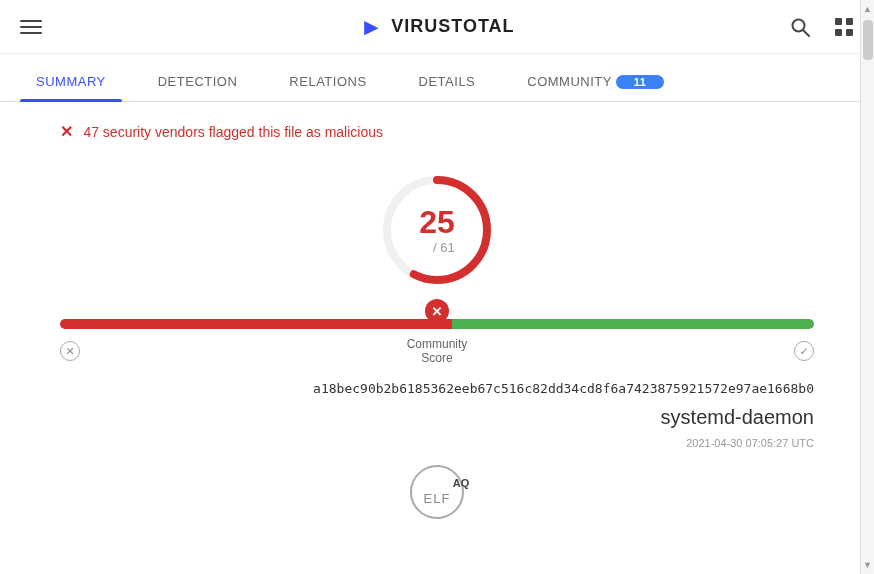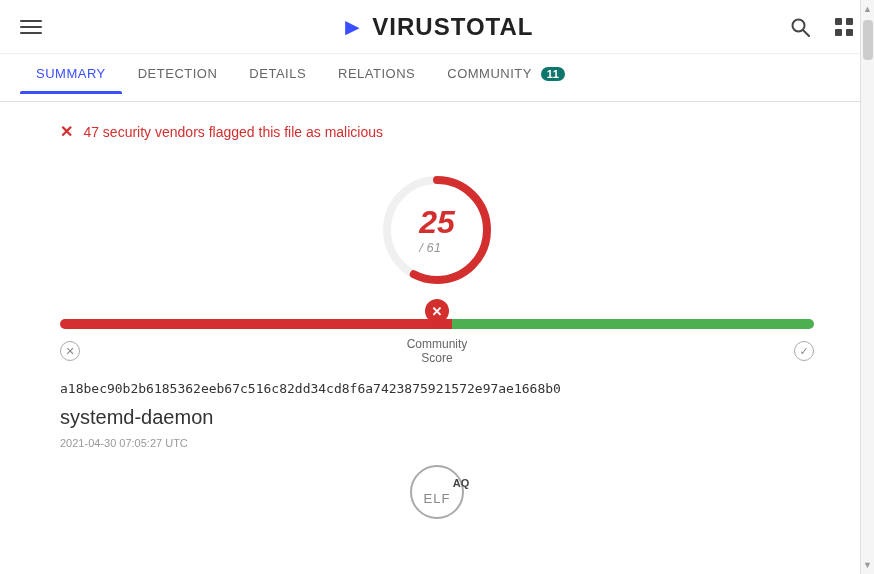--- a/index.html
+++ b/index.html
@@ -28,21 +28,21 @@
       display: flex;
       align-items: center;
       gap: 8px;
     }
     .logo-arrow {
       color: #394eff;
       font-size: 22px;
       font-weight: bold;
     }
     .logo-text {
-      font-size: 24px;
+      font-size: 18px;
       font-weight: 600;
       letter-spacing: 1px;
       color: #222;
     }
     .header-left, .header-right {
       display: flex;
       align-items: center;
       gap: 16px;
     }
     .icon-btn {
@@ -52,25 +52,25 @@
       padding: 4px;
       display: flex;
       align-items: center;
       justify-content: center;
       color: #444;
     }
 
     
     .tabs {
       display: flex;
-      align-items: flex-start;
+      align-items: flex-end;
       border-bottom: 1px solid #e0e0e0;
       padding: 0 20px;
       height: 48px;
-      gap: 0;
+      gap: 20px;
     }
     .tab {
       padding: 12px 16px;
       font-size: 13px;
       font-weight: 500;
       letter-spacing: 0.5px;
       color: #666;
       cursor: pointer;
       position: relative;
       text-transform: uppercase;
@@ -87,26 +87,25 @@
       left: 0;
       right: 0;
       height: 3px;
       background: #394eff;
       border-radius: 2px 2px 0 0;
     }
     .tab-badge {
       display: inline-flex;
       align-items: center;
       justify-content: center;
-      background: #0f766e;
+      background: #3b82f6;
       color: #fff;
       border-radius: 10px;
-      padding: 1px 6px;
+      padding: 1px 18px;
       font-size: 11px;
-      margin-left: 5px;
       font-weight: 600;
     }
 
     
     .scrollbar-track {
       position: absolute;
       right: 0;
       top: 0;
       width: 14px;
       height: 100%;
@@ -181,22 +180,21 @@
       stroke-width: 8;
       stroke-linecap: round;
       stroke-dasharray: 314;
       stroke-dashoffset: 133;
     }
     .gauge-center {
       position: absolute;
       top: 50%;
       left: 50%;
       transform: translate(-50%, -50%);
-      text-align: left;
-      font-style: italic;
+      text-align: right;
     }
     .gauge-number {
       font-size: 32px;
       font-weight: 700;
       color: #d32f2f;
       line-height: 1;
     }
     .gauge-total {
       font-size: 13px;
       color: #999;
@@ -254,21 +252,21 @@
     .sentiment-center-label {
       text-align: center;
     }
     .community-score-label {
       font-size: 12px;
       color: #666;
     }
 
     
     .file-info {
-      text-align: left;
+      text-align: right;
       margin-top: 16px;
     }
     .file-hash {
       font-size: 13px;
       color: #333;
       font-family: monospace;
       margin-bottom: 10px;
     }
     .file-name {
       font-size: 20px;
@@ -344,22 +342,22 @@
         <rect x="1" y="12" width="7" height="7" rx="1" fill="#444"></rect>
         <rect x="12" y="12" width="7" height="7" rx="1" fill="#444"></rect>
       </svg>
     </button>
   </div>
 </div>
 
 <div class="tabs">
   <button class="tab active">SUMMARY</button>
   <button class="tab">DETECTION</button>
+  <button class="tab">RELATIONS</button>
   <button class="tab">DETAILS</button>
-  <button class="tab">RELATIONS</button>
   <button class="tab">
     <span>COMMUNITY</span>
     <span class="tab-badge">11</span>
   </button>
 </div>
 
 <div class="scrollbar-track">
   <div class="scrollbar-btn">▲</div>
   <div class="scrollbar-thumb"></div>
   <div style="flex:1"></div>

